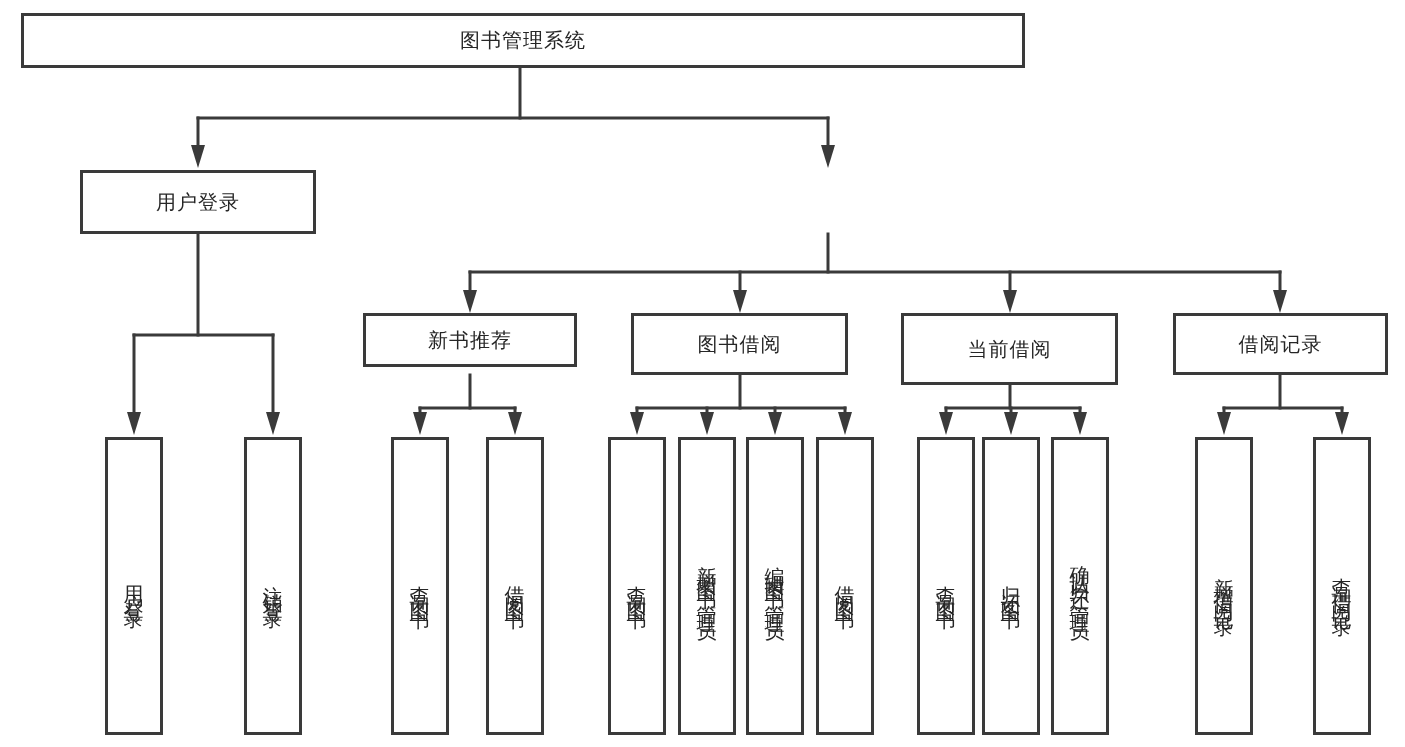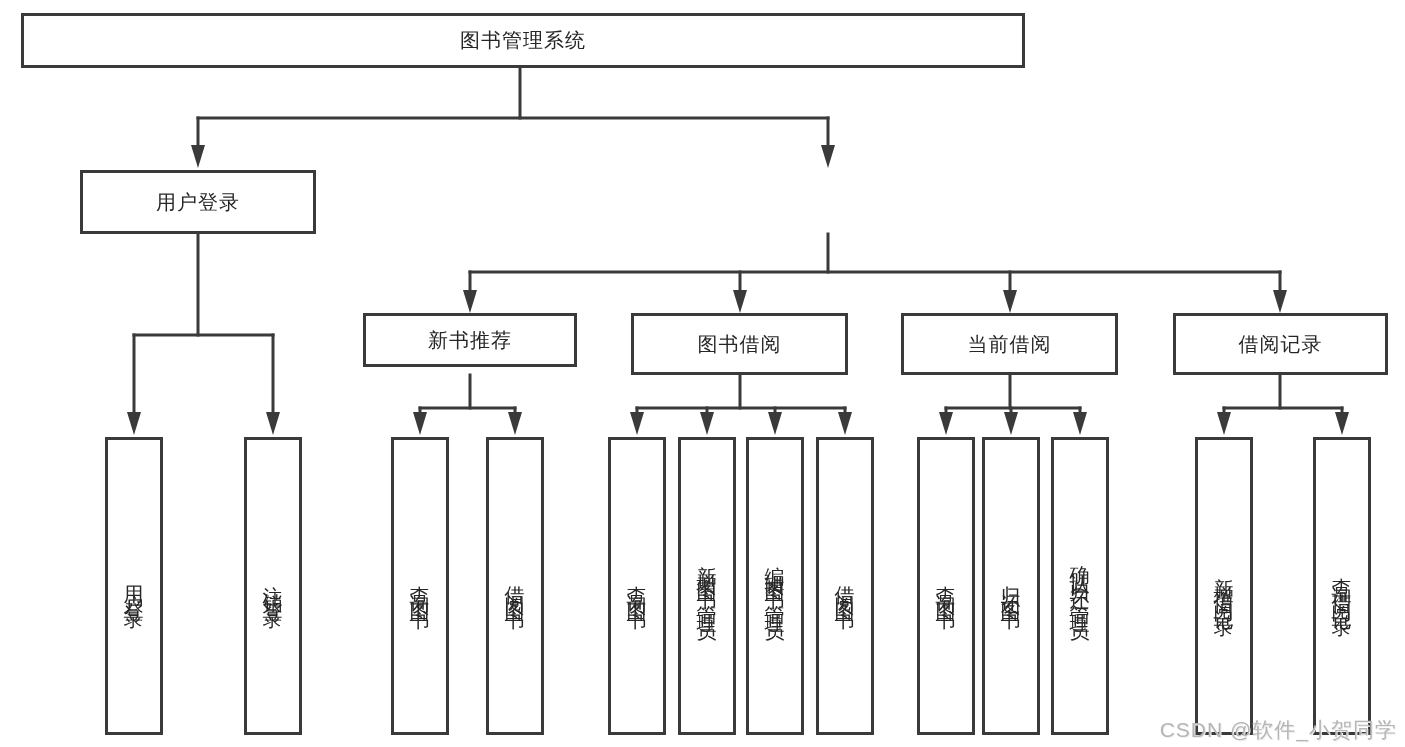--- a/index.html
+++ b/index.html
@@ -135,36 +135,35 @@
       <polygon points="1335,412 1349,412 1342,435"></polygon>
     </g>
   </svg>
 
   <div class="hbox" style="left:21px; top:13px; width:1004px; height:55px;">图书管理系统</div>
 
   <div class="hbox" style="left:80px; top:170px; width:236px; height:64px;">用户登录</div>
 
   <div class="hbox" style="left:363px; top:313px; width:214px; height:54px;">新书推荐</div>
   <div class="hbox" style="left:631px; top:313px; width:217px; height:62px;">图书借阅</div>
-  <div class="hbox" style="left:901px; top:313px; width:217px; height:62px;">当前借阅</div>
+  <div class="hbox" style="left:901px; top:313px; width:217px; height:72px;">当前借阅</div>
   <div class="hbox" style="left:1173px; top:313px; width:215px; height:62px;">借阅记录</div>
 
   <div class="vbox" style="left:105px;">用户登录</div>
   <div class="vbox" style="left:244px;">注销登录</div>
 
   <div class="vbox" style="left:391px;">查询图书</div>
   <div class="vbox" style="left:486px;">借阅图书</div>
 
   <div class="vbox" style="left:608px;">查询图书</div>
   <div class="vbox" style="left:678px;">新增图书（管理员）</div>
   <div class="vbox" style="left:746px;">编辑图书（管理员）</div>
   <div class="vbox" style="left:816px;">借阅图书</div>
 
   <div class="vbox" style="left:917px;">查询图书</div>
   <div class="vbox" style="left:982px;">归还图书</div>
   <div class="vbox" style="left:1051px;">确认归还（管理员）</div>
 
   <div class="vbox" style="left:1195px;">新增借阅记录</div>
   <div class="vbox" style="left:1313px;">查询借阅记录</div>
 
-  <div id="watermark">CSDN @软件_小贺同学</div>
 
 </div>
 
 </body></html>

